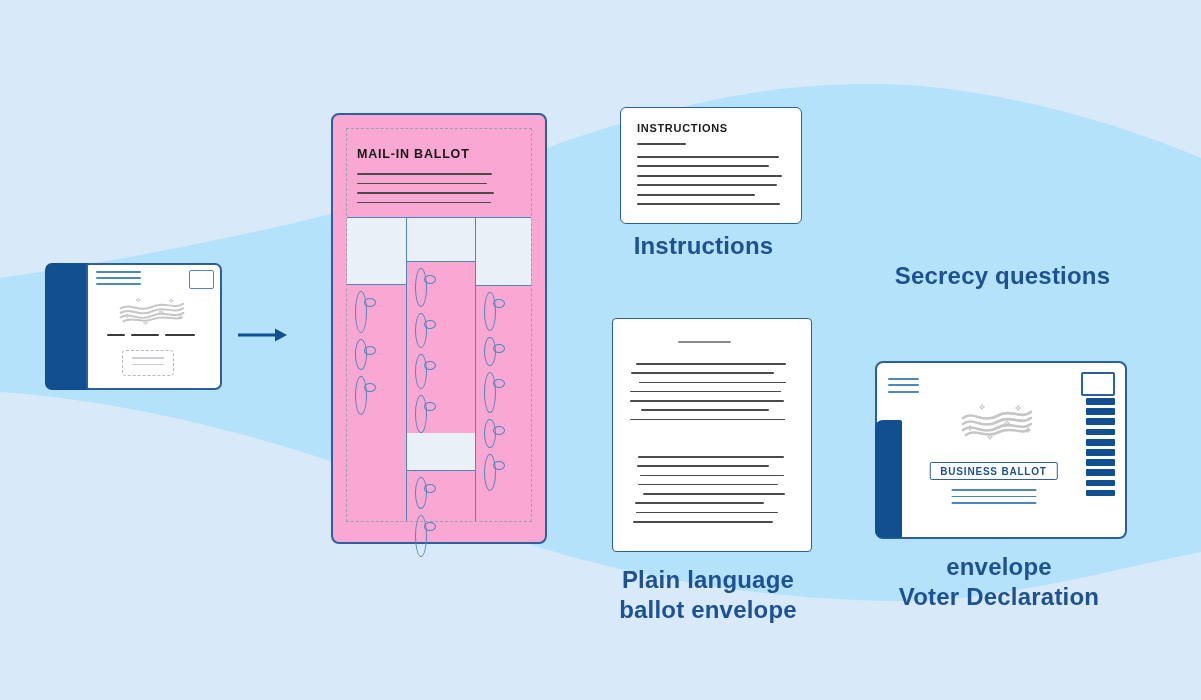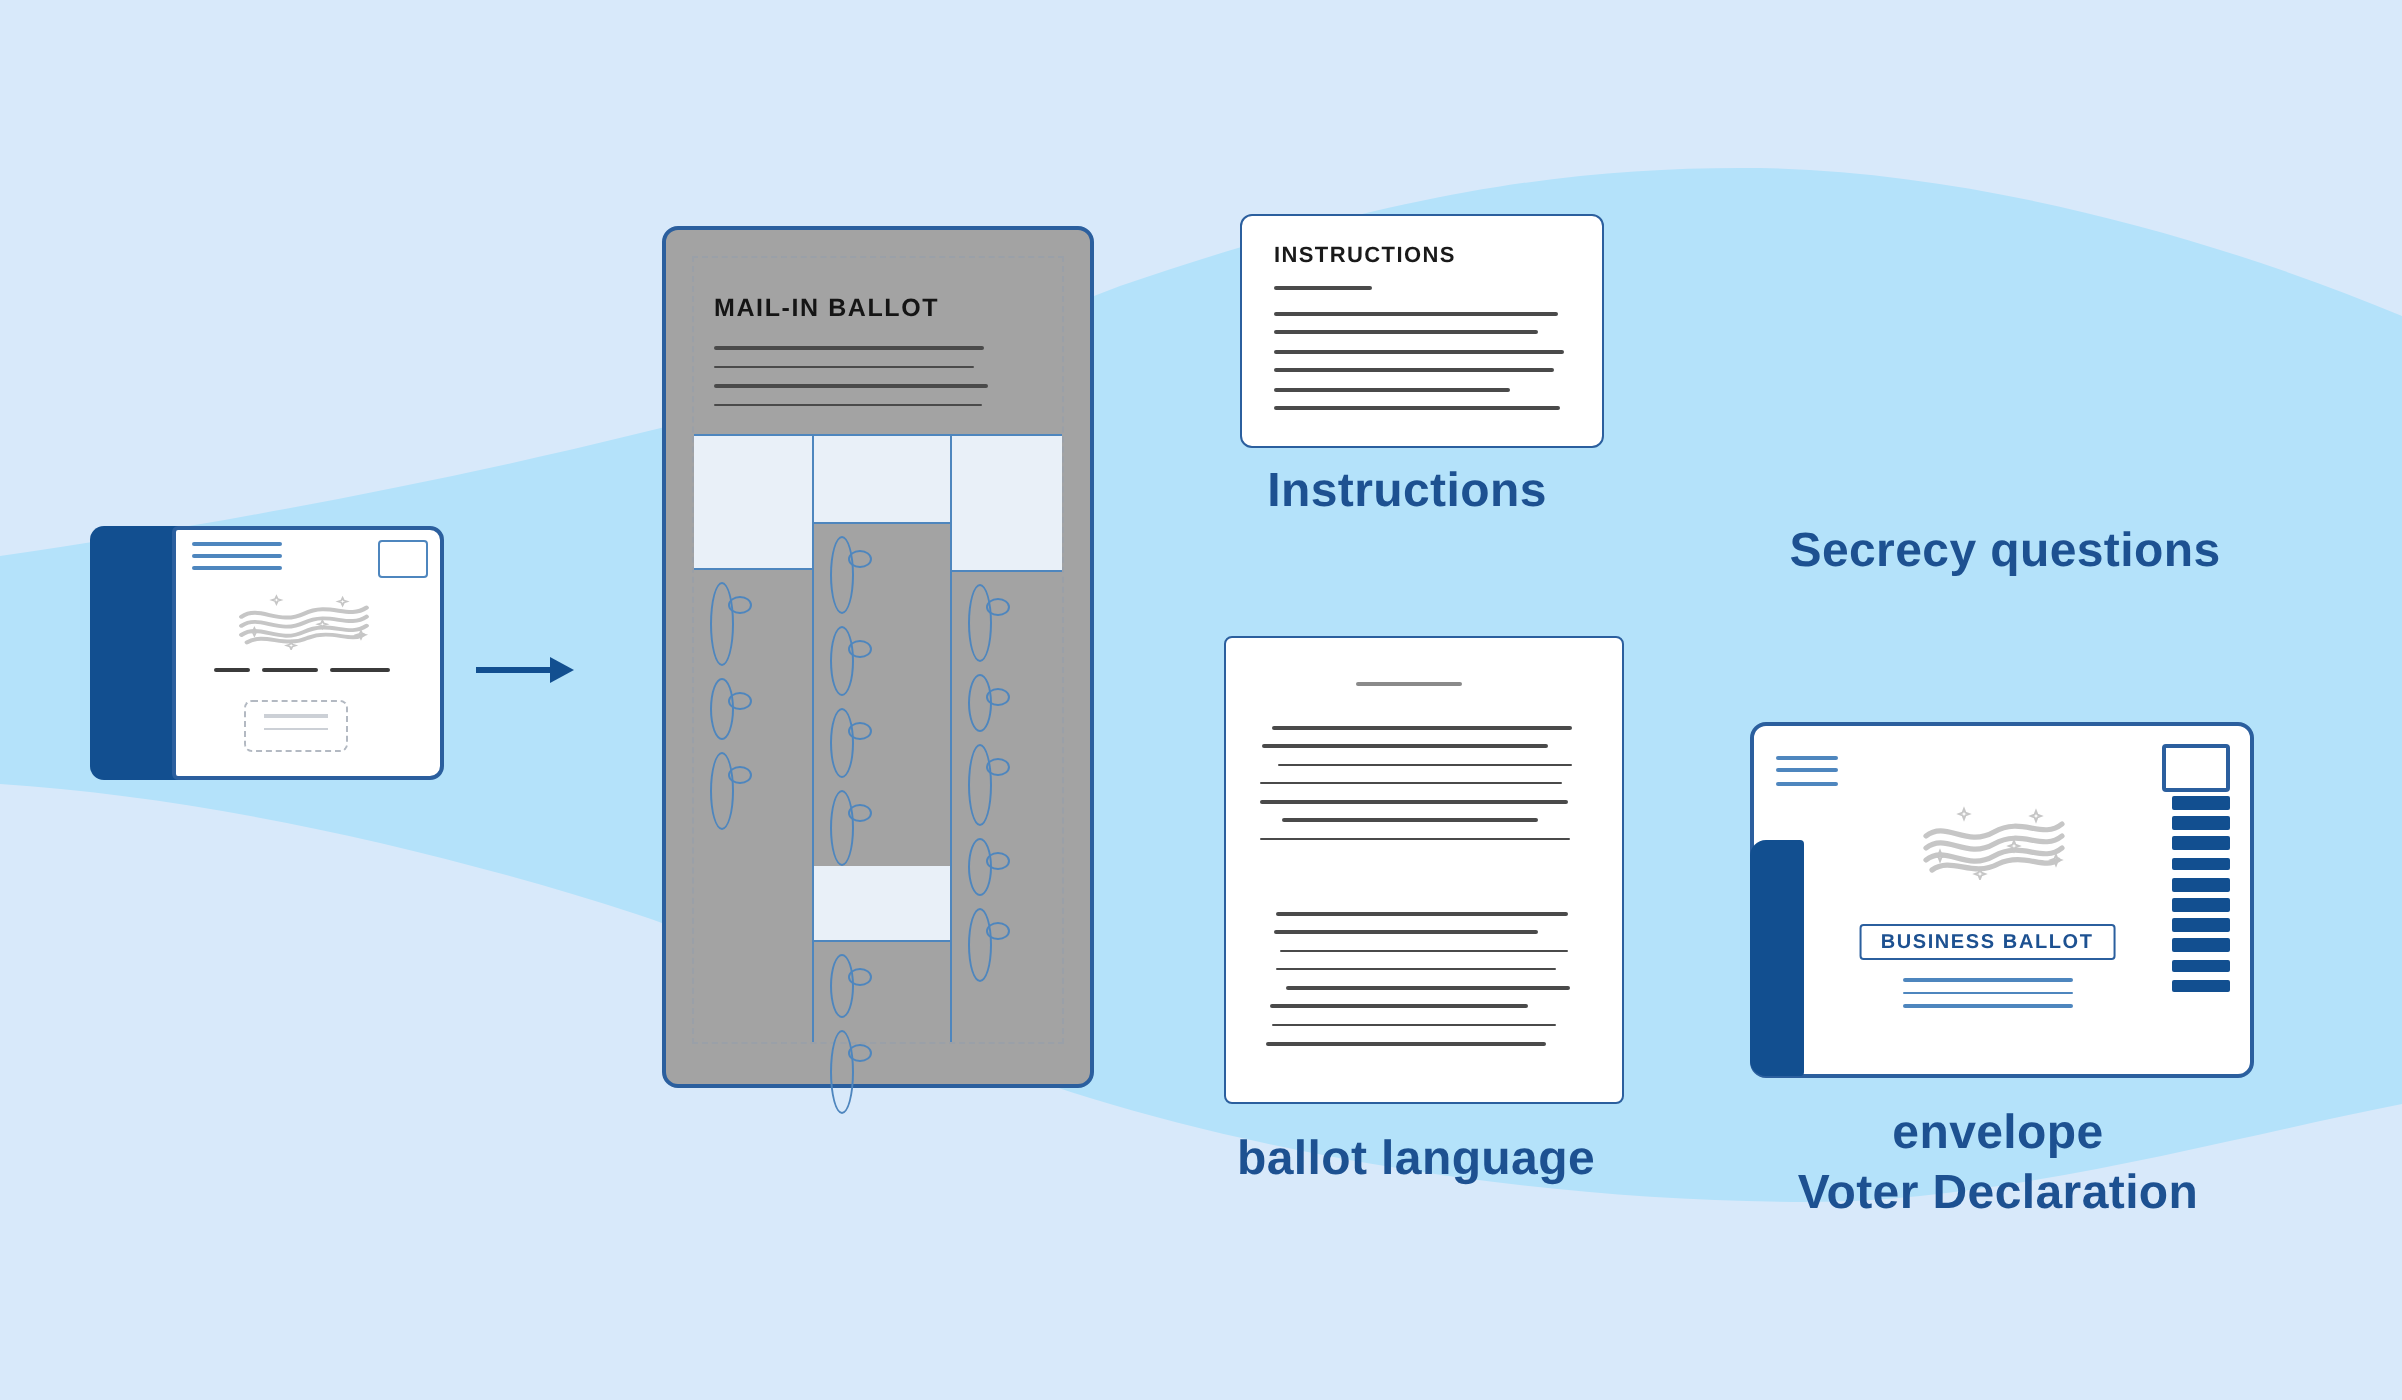--- a/index.html
+++ b/index.html
@@ -36,21 +36,21 @@
   .addr-dashes span{height:2.2px;background:#3b3b3b;border-radius:2px;display:block;}
   .dashed-box{position:absolute;left:34px;top:85px;width:50px;height:24px;
       border:1.3px dashed #b3b9c2;border-radius:4px;}
   .dashed-box i{display:block;width:32px;height:1.5px;background:#ccd0d6;margin:6px auto 5px;}
   .dashed-box i + i{margin-top:0;}
 
   
   #arrow{left:236px;top:327px;width:52px;height:16px;}
 
   
-  #ballot-card{left:331px;top:113px;width:212px;height:427px;background:#a3a3a3;
+  #ballot-card{left:331px;top:113px;width:212px;height:427px;background:#f9a8d4;
       border:2px solid var(--outline);border-radius:8px;}
   .ballot-inner{position:absolute;left:13px;top:13px;width:184px;height:392px;
       border:1px dashed #9aa0a8;box-sizing:content-box;}
   .ballot-header{position:relative;height:89px;border-bottom:1.6px solid var(--grid);box-sizing:border-box;}
   .ballot-title{position:absolute;left:10px;top:18px;font-size:12.5px;font-weight:700;
       letter-spacing:.8px;color:#151515;}
   #ballot-lines{position:absolute;left:10px;top:44px;}
   #ballot-lines .scribble{margin-bottom:8px;}
   .ballot-grid{position:relative;height:303px;display:flex;}
   .col{box-sizing:border-box;}
@@ -265,21 +265,22 @@
         <div class="scribble" style="width: 132px; margin-left: 8px;"></div>
         <div class="scribble" style="width: 144px; margin-left: 11px;"></div>
         <div class="scribble" style="width: 140px; margin-left: 9px;"></div>
         <div class="scribble" style="width: 142px; margin-left: 14px;"></div>
         <div class="scribble" style="width: 129px; margin-left: 6px;"></div>
         <div class="scribble" style="width: 142px; margin-left: 7px;"></div>
         <div class="scribble" style="width: 140px; margin-left: 4px;"></div>
       </div>
   </div>
   <div id="plain-label" class="label">
-    <div>ballot language</div>
+    <div>Plain language</div>
+    <div>ballot envelope</div>
   </div>
 
   <div id="voter-card" class="abs">
     <div class="voter-flap"></div>
     <div class="voter-addr">
       <div class="blue-line"></div>
         <div class="blue-line"></div>
         <div class="blue-line"></div>
     </div>
     <div class="voter-stamp"></div>

